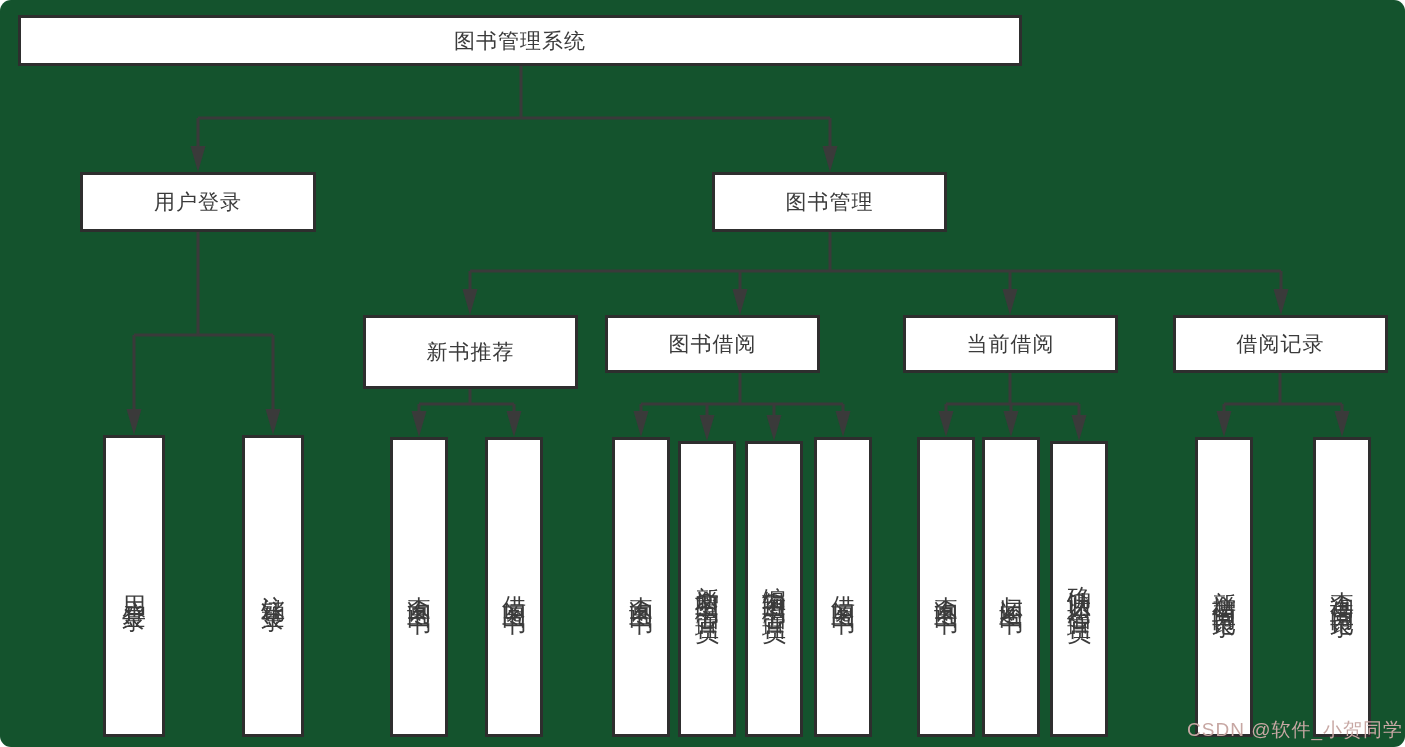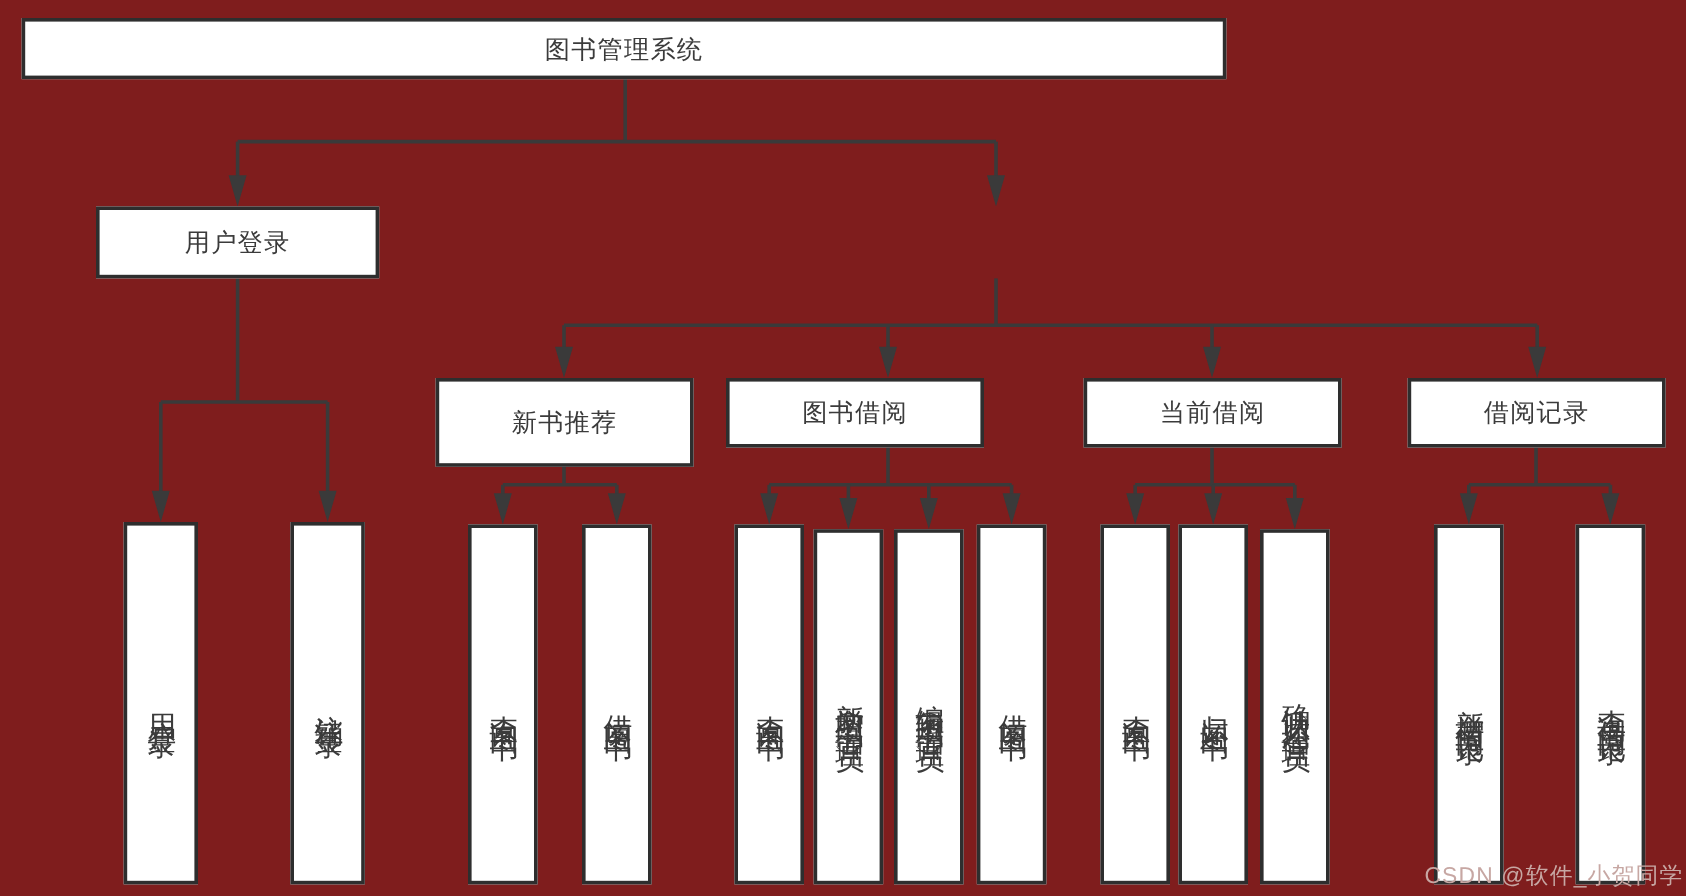--- a/index.html
+++ b/index.html
@@ -1,18 +1,18 @@
 <!DOCTYPE html>
 <html><head>
 <meta charset="utf-8">
 <style>
   html,body{margin:0;padding:0;background:#fff;}
   #stage{
-    position:relative;width:1405px;height:747px;background:#7f1d1d;overflow:hidden;
-    font-family:"Liberation Sans","DejaVu Sans",sans-serif;color:#3b3b3b;
+    position:relative;width:1405px;height:747px;background:#14532d;overflow:hidden;
+    font-family:"Liberation Sans","DejaVu Sans",sans-serif;color:#3b3b3b;border-radius:11px;
   }
   #connectors{position:absolute;left:0;top:0;width:1405px;height:747px;}
   #connectors path{stroke:#3a3a3a;stroke-width:3;fill:none;}
   #connectors polygon{fill:#3a3a3a;stroke:none;}
   .box{
     position:absolute;box-sizing:border-box;background:#ffffff;
     border:3px solid #2e2e2e;display:flex;align-items:center;justify-content:center;
   }
   .hbox{font-size:21px;letter-spacing:1px;white-space:nowrap;}
   .vbox{
@@ -87,20 +87,21 @@
     <path d="M1224 404 H1342"></path>
     <path d="M1224 404 V414"></path>
     <polygon points="1216.5,411 1231.5,411 1224,437"></polygon>
     <path d="M1342 404 V414"></path>
     <polygon points="1334.5,411 1349.5,411 1342,437"></polygon>
   </svg>
 
   <div class="box hbox" style="left:18px;top:15px;width:1004px;height:51px;">图书管理系统</div>
 
   <div class="box hbox" style="left:80px;top:172px;width:236px;height:60px;">用户登录</div>
+  <div class="box hbox" style="left:712px;top:172px;width:235px;height:60px;">图书管理</div>
 
   <div class="box hbox" style="left:363px;top:315px;width:215px;height:74px;">新书推荐</div>
   <div class="box hbox" style="left:605px;top:315px;width:215px;height:58px;">图书借阅</div>
   <div class="box hbox" style="left:1173px;top:315px;width:215px;height:58px;">借阅记录</div>
   <div class="box hbox" style="left:903px;top:315px;width:215px;height:58px;">当前借阅</div>
 
   <div class="box vbox" style="left:103px;top:435px;width:62px;height:302px;">用户登录</div>
   <div class="box vbox" style="left:242px;top:435px;width:62px;height:302px;">注销登录</div>
 
   <div class="box vbox" style="left:390px;top:437px;width:58px;height:300px;">查询图书</div>

